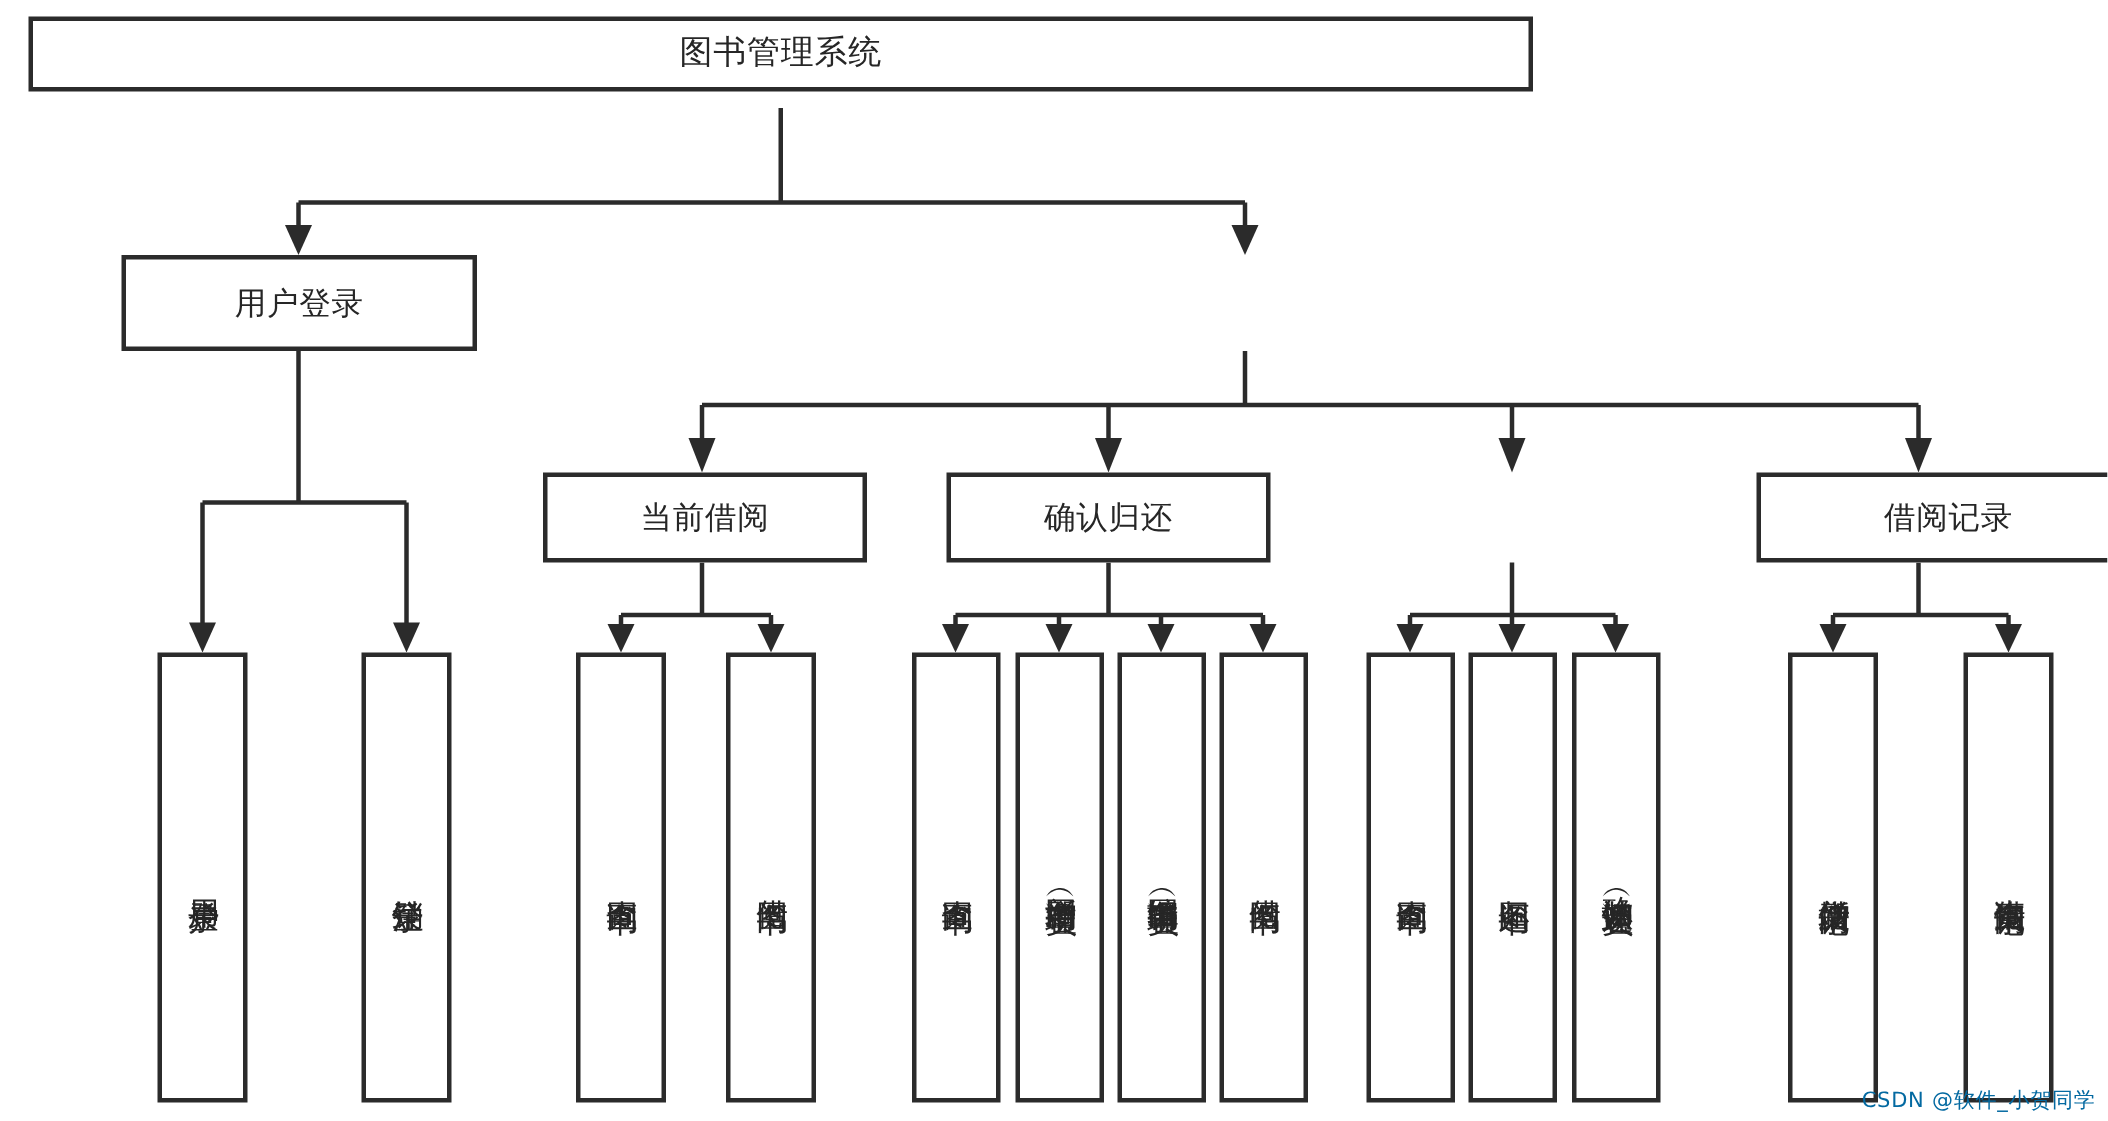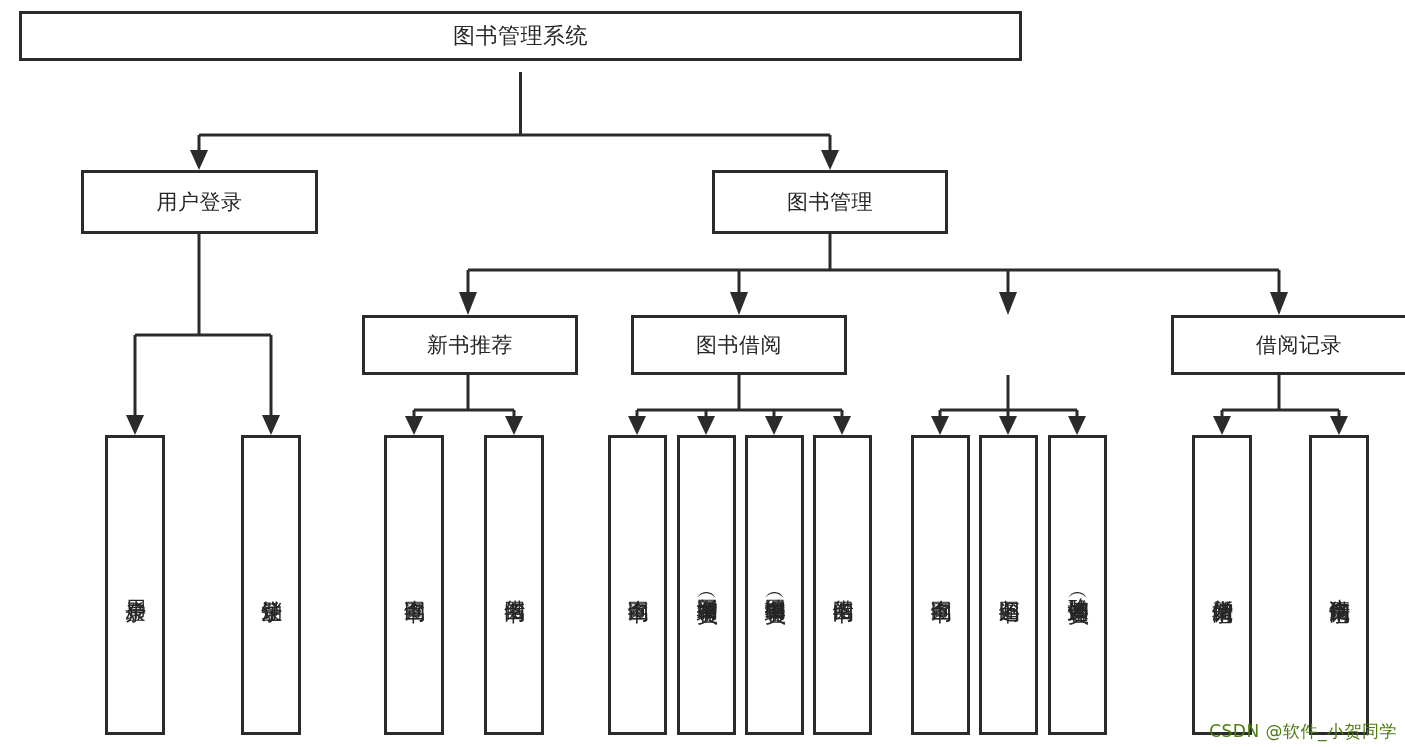--- a/index.html
+++ b/index.html
@@ -65,22 +65,22 @@
     stroke: #2b2b2b;
     stroke-width: 3;
     fill: none;
     stroke-linecap: butt;
     stroke-linejoin: miter;
   }
   .watermark {
     position: absolute;
     right: 8px;
     bottom: 4px;
-    font-size: 17px;
-    color: #4d7c0f;
+    font-size: 14px;
+    color: #0369a1;
     letter-spacing: 0.5px;
     white-space: nowrap;
   }
 </style>
 </head>
 <body>
 
 <div id="canvas">
 
   <svg id="edges" viewBox="0 0 1405 747">
@@ -146,29 +146,26 @@
     <polygon points="1330,416 1348,416 1339,435" fill="#2b2b2b" stroke="none"></polygon>
   </svg>
 
   <div class="node h root" style="left:19px; top:11px; width:1003px; height:50px;">
     <span class="label">图书管理系统</span>
   </div>
 
   <div class="node h" style="left:81px; top:170px; width:237px; height:64px;">
     <span class="label">用户登录</span>
   </div>
-  <div class="node h" style="left:712px; top:170px; width:236px; height:64px;">
-    <span class="label">图书管理</span>
-  </div>
 
   <div class="node h" style="left:362px; top:315px; width:216px; height:60px;">
-    <span class="label">新书推荐</span>
+    <span class="label">当前借阅</span>
   </div>
   <div class="node h" style="left:631px; top:315px; width:216px; height:60px;">
-    <span class="label">图书借阅</span>
+    <span class="label">确认归还</span>
   </div>
   <div class="node h" style="left:1171px; top:315px; width:256px; height:60px;">
     <span class="label">借阅记录</span>
   </div>
 
   <div class="node v" style="left:105px; top:435px; width:60px; height:300px;">
     <span class="label">用户登录</span>
   </div>
   <div class="node v" style="left:241px; top:435px; width:60px; height:300px;">
     <span class="label">注销登录</span>

